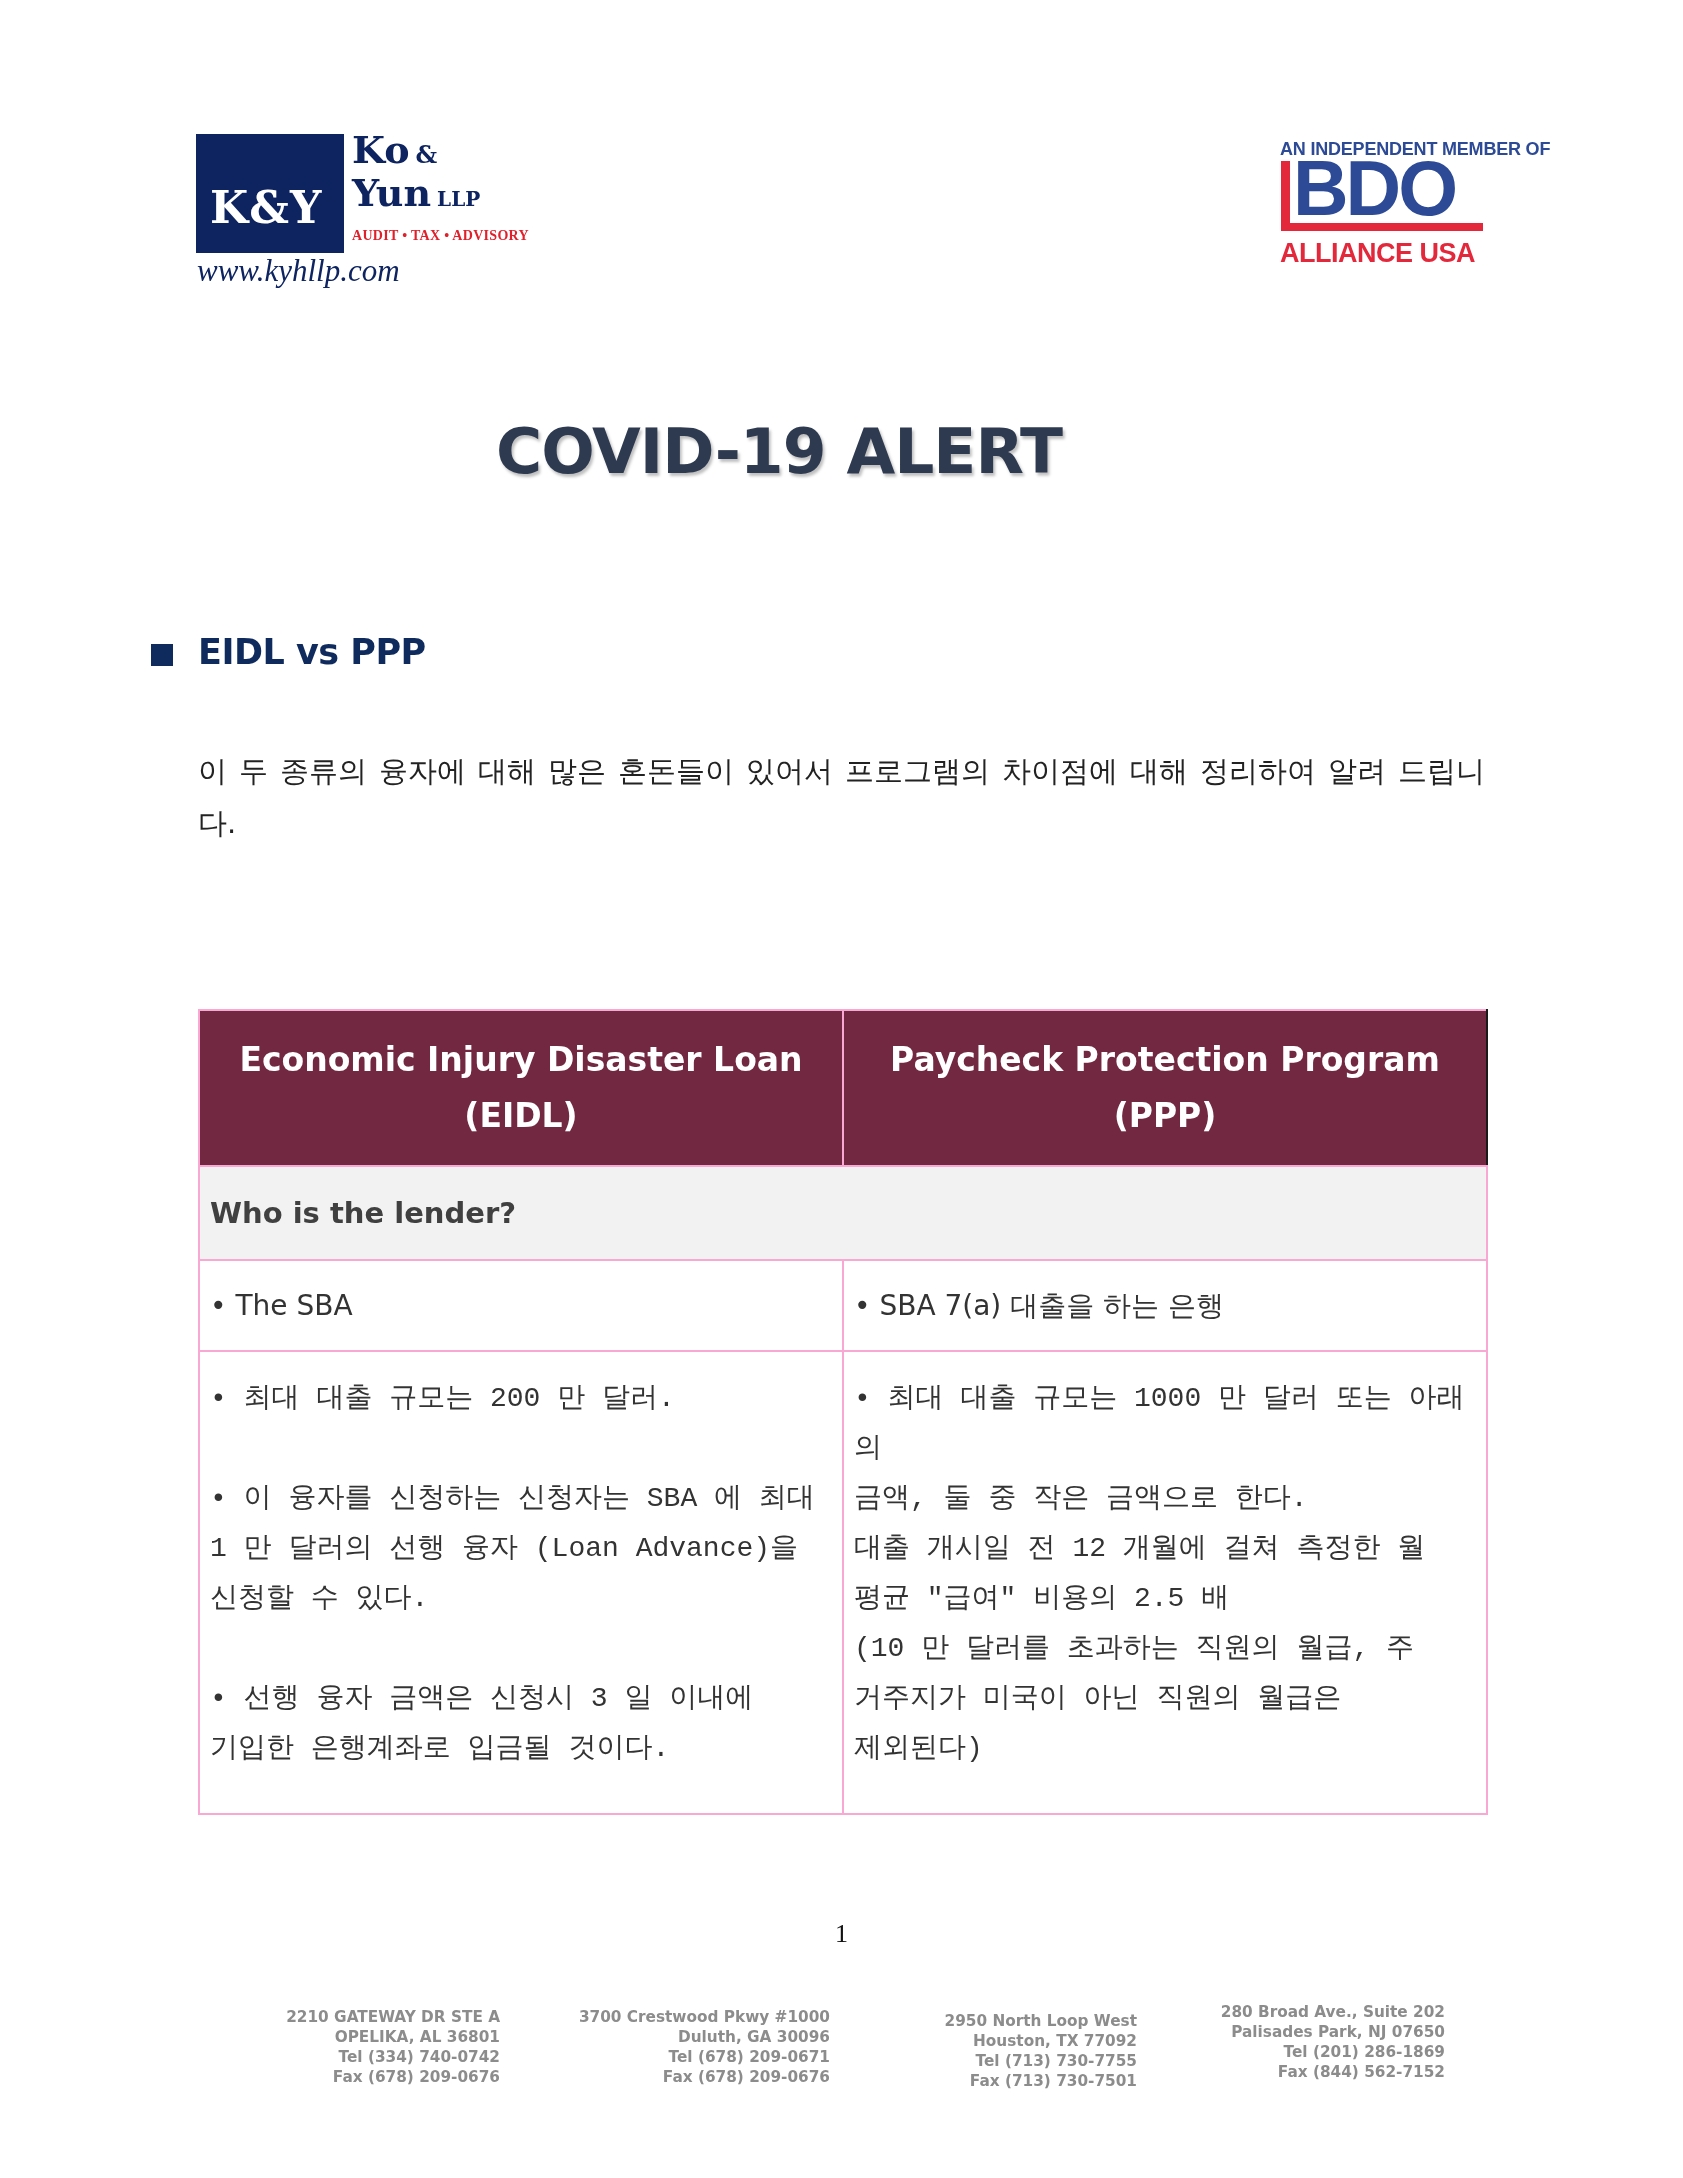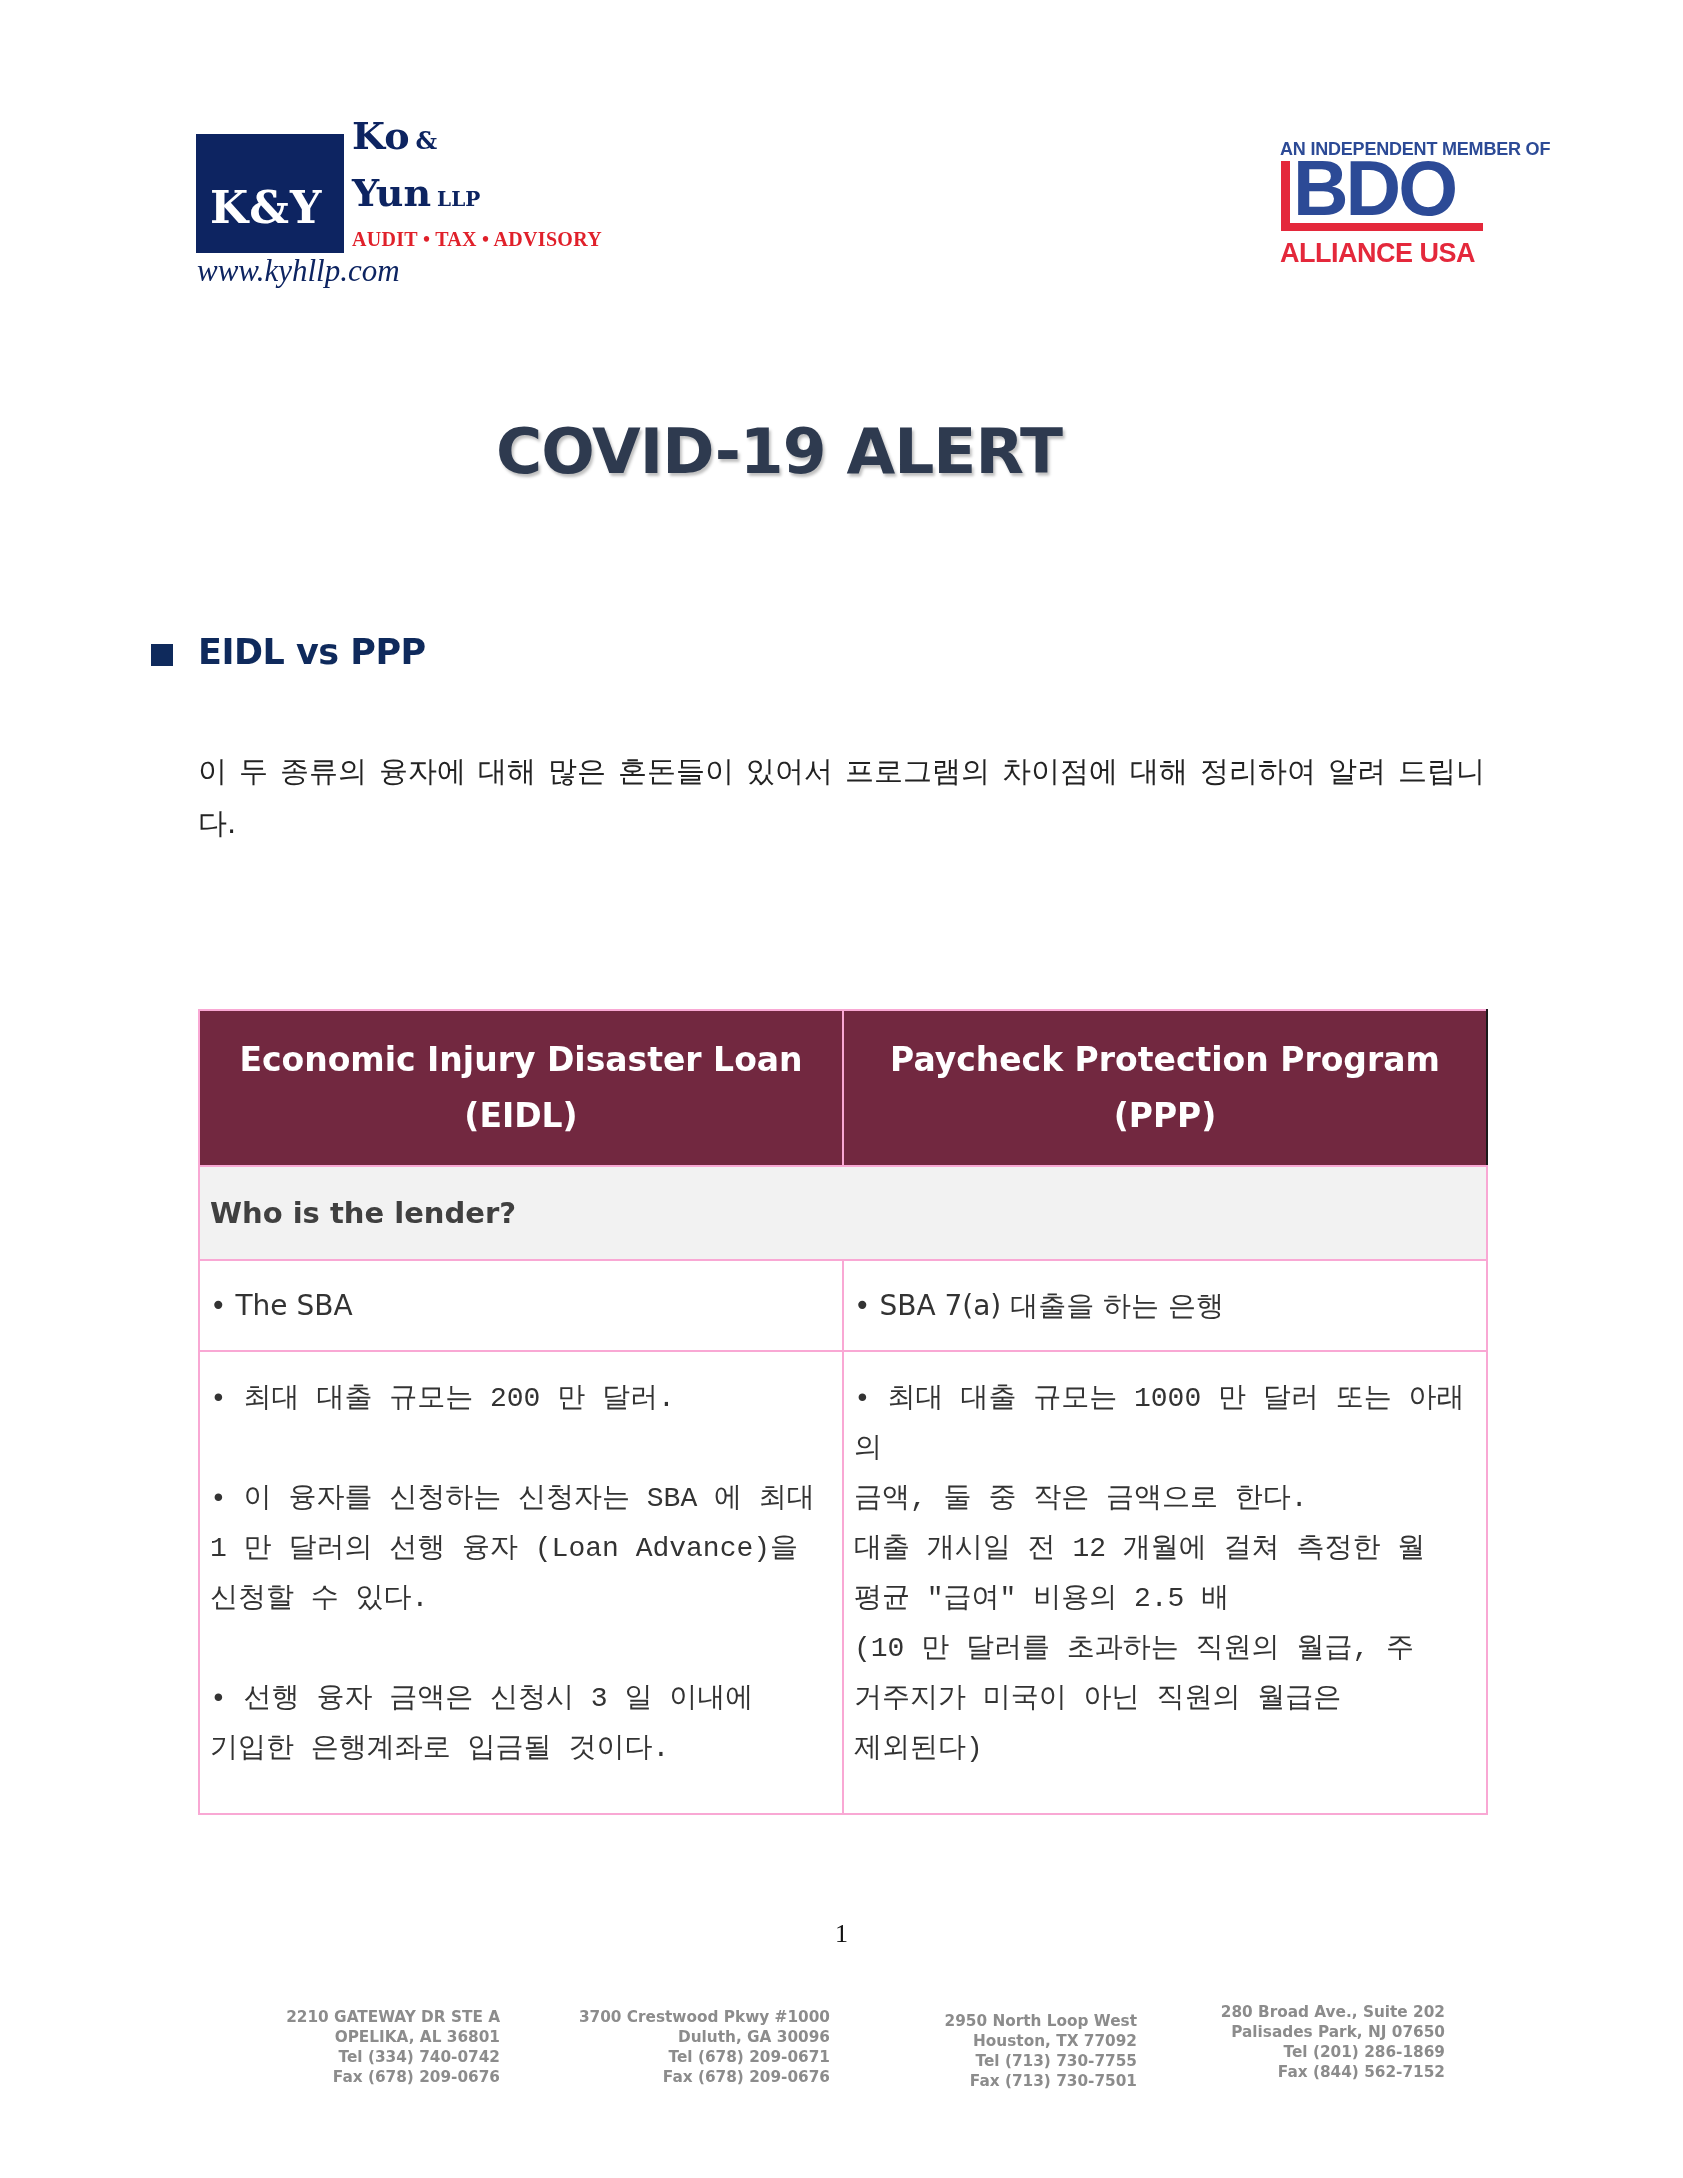--- a/index.html
+++ b/index.html
@@ -4,28 +4,28 @@
   <style>
     html, body { margin: 0; padding: 0; background: #ffffff; }
     body { width: 1683px; height: 2178px; position: relative; overflow: hidden;
            font-family: "DejaVu Sans", "Liberation Sans", sans-serif; color: #333; }
     .abs { position: absolute; }
 
     
     .ky-box { left: 196px; top: 134px; width: 148px; height: 119px; background: #0d2461; }
     .ky-mark { left: 210px; top: 186px; font-family: "DejaVu Serif", "Liberation Serif", serif;
                font-weight: bold; font-size: 44px; color: #ffffff; letter-spacing: 1px; line-height: 1; }
-    .ky-ko { left: 352px; top: 117px; font-family: "DejaVu Serif", "Liberation Serif", serif;
+    .ky-ko { left: 352px; top: 131px; font-family: "DejaVu Serif", "Liberation Serif", serif;
              font-weight: bold; font-size: 38px; color: #0d2461; line-height: 1; }
     .ky-ko .amp { font-size: 24px; margin-left: 6px; }
     .ky-yun { left: 352px; top: 174px; font-family: "DejaVu Serif", "Liberation Serif", serif;
               font-weight: bold; font-size: 38px; color: #0d2461; line-height: 1; }
     .ky-yun .llp { font-size: 20px; margin-left: 6px; }
     .ky-tag { left: 352px; top: 229px; font-family: "Liberation Serif", "DejaVu Serif", serif;
-              font-weight: bold; font-size: 20px; color: #e0202a; letter-spacing: 0.3px; line-height: 1; white-space: nowrap; }
+              font-weight: bold; font-size: 14px; color: #e0202a; letter-spacing: 0.3px; line-height: 1; white-space: nowrap; }
     .ky-url { left: 197px; top: 255px; font-family: "Liberation Serif", "DejaVu Serif", serif;
               font-style: italic; font-size: 31px; color: #0d2461; line-height: 1; }
 
     
     .bdo-top { left: 1280px; top: 140px; width: 203px; font-family: "Liberation Sans", sans-serif;
                font-weight: bold; font-size: 18px; color: #2c4a96; line-height: 1; white-space: nowrap; letter-spacing: -0.2px; }
     .bdo-vbar { left: 1281px; top: 161px; width: 9px; height: 67px; background: #e4283b; }
     .bdo-hbar { left: 1281px; top: 223px; width: 202px; height: 8px; background: #e4283b; }
     .bdo-word { left: 1293px; top: 150px; font-family: "Liberation Sans", sans-serif; font-weight: bold;
                 font-size: 77px; color: #2c4a96; line-height: 1; letter-spacing: -3px; }

